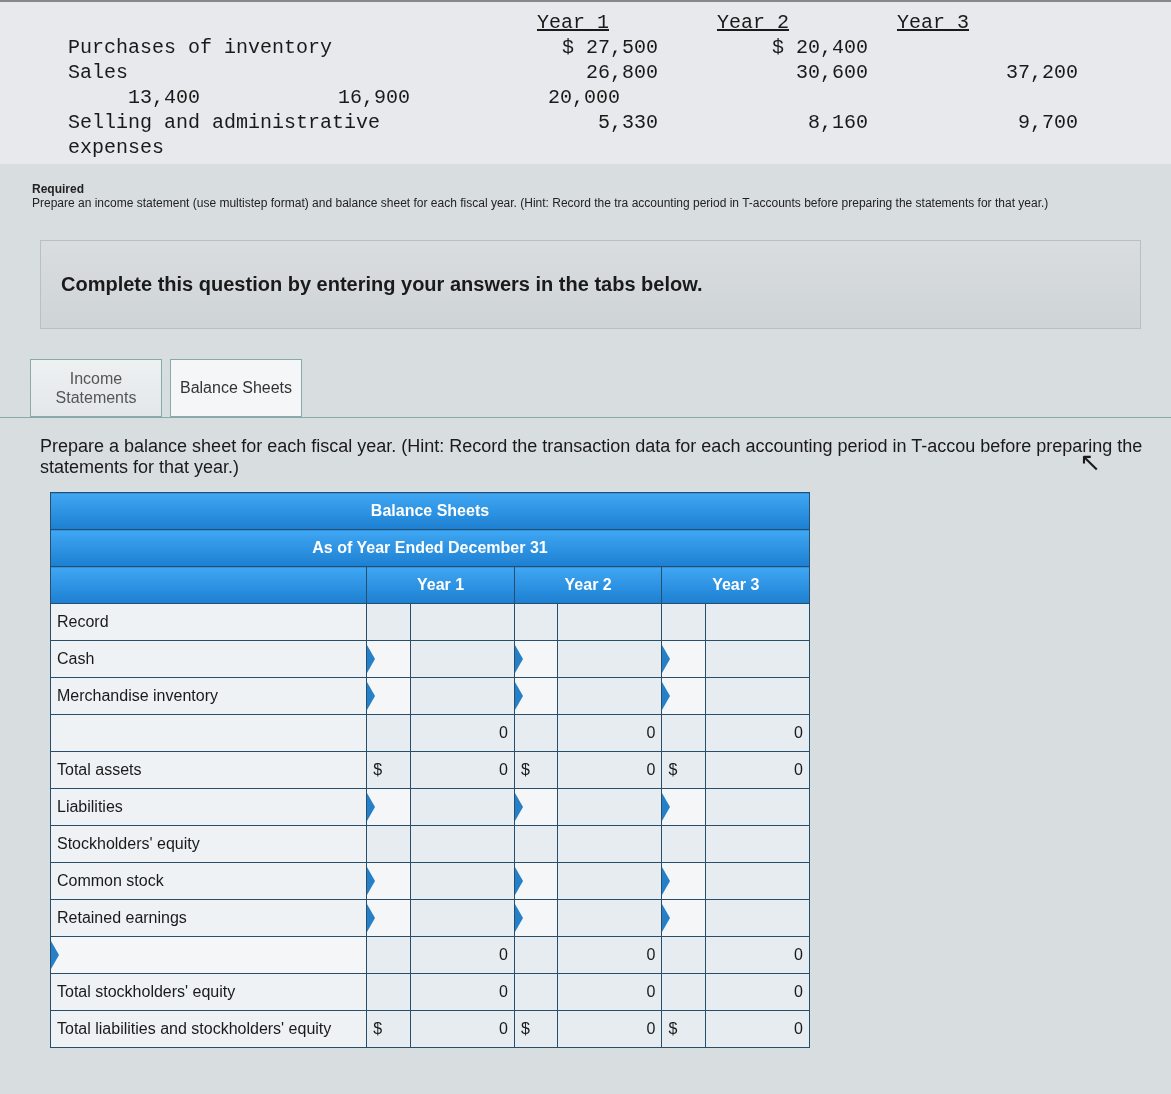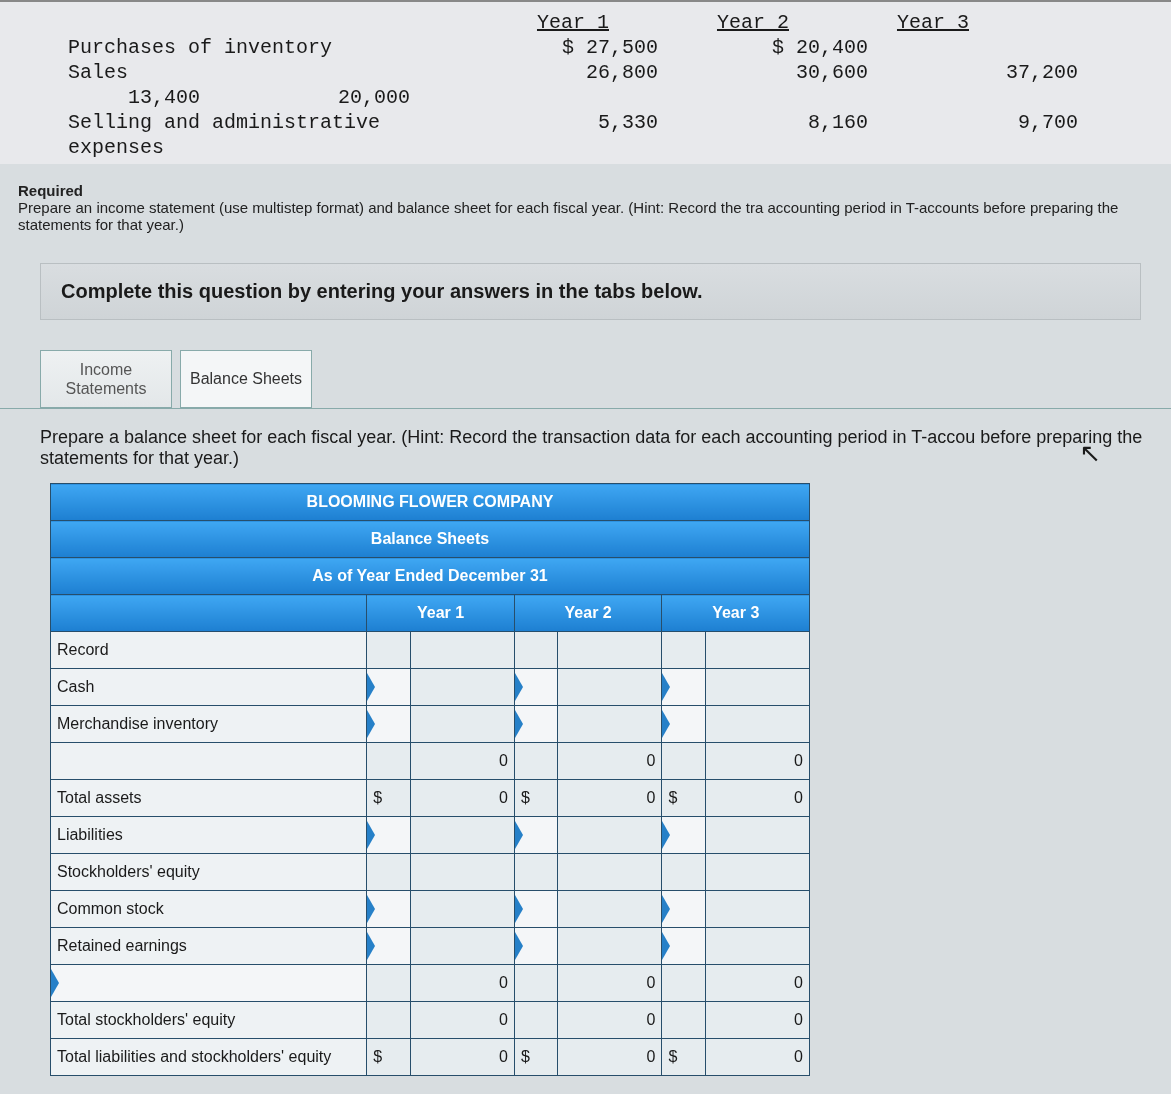--- a/index.html
+++ b/index.html
@@ -15,34 +15,34 @@
     padding: 8px 20px 4px 30px;
     background: #e8e9ec;
     border-top: 2px solid #888;
     line-height: 1.25;
   }
   .mono-row { display: flex; }
   .mono-label { flex: 0 0 420px; margin-left: 38px; }
   .mono-col { flex: 0 0 170px; text-align: right; padding-right: 40px; }
   .mono-head .mono-col { text-decoration: underline; text-align: center; padding-right: 10px; }
   .section {
-    padding: 18px 20px 10px 18px;
-    font-size: 15px;
+    padding: 18px 20px 10px 32px;
+    font-size: 12px;
     color: #222;
   }
   .section b { font-weight: 700; }
   .instr-box {
     margin: 20px 30px 30px 40px;
-    padding: 16px 20px;
+    padding: 32px 20px;
     font-size: 20px;
     font-weight: 700;
     background: linear-gradient(#d9dde0,#cfd4d7);
     border: 1px solid #b9bfc2;
   }
-  .tabs-row { display: flex; margin-left: 40px; }
+  .tabs-row { display: flex; margin-left: 30px; }
   .tab {
     width: 130px; height: 56px;
     border: 1px solid #8aa;
     display: flex; align-items: center; justify-content: center;
     text-align: center; font-size: 16px; line-height: 1.2;
     background: #f4f6f7;
     color: #333;
     cursor: pointer;
   }
   .tab.inactive { background: linear-gradient(#eef1f2,#e3e7e9); color:#555; }
@@ -99,20 +99,21 @@
     <div class="mono-col">$ 20,400</div>
   </div>
   <div class="mono-row">
     <div class="mono-label">Sales</div>
     <div class="mono-col">26,800</div>
     <div class="mono-col">30,600</div>
     <div class="mono-col">37,200</div>
   </div>
   <div class="mono-row">
     <div class="mono-col">13,400</div>
+    <div class="mono-col">16,900</div>
     <div class="mono-col">20,000</div>
   </div>
   <div class="mono-row">
     <div class="mono-label">Selling and administrative expenses</div>
     <div class="mono-col">5,330</div>
     <div class="mono-col">8,160</div>
     <div class="mono-col">9,700</div>
   </div>
 </div>
 
@@ -132,23 +133,20 @@
   </div>
 </div>
 
 <div class="panel" style="position:relative">
   <span>Prepare a balance sheet for each fiscal year. (Hint: Record the transaction data for each accounting period in T-accou before preparing the statements for that year.)</span>
   <span class="cursor-icon">↖</span>
 
   <div class="bs-wrap">
   <table class="bs">
     <tbody>
-          <tr>
-            <th colspan="7">BLOOMING FLOWER COMPANY</th>
-          </tr>
     <tr>
             <th colspan="7">Balance Sheets</th>
           </tr>
     <tr>
             <th colspan="7">As of Year Ended December 31</th>
           </tr>
     <tr>
       <th style="width:300px"></th>
       <th colspan="2">Year 1</th>
       <th colspan="2">Year 2</th>

